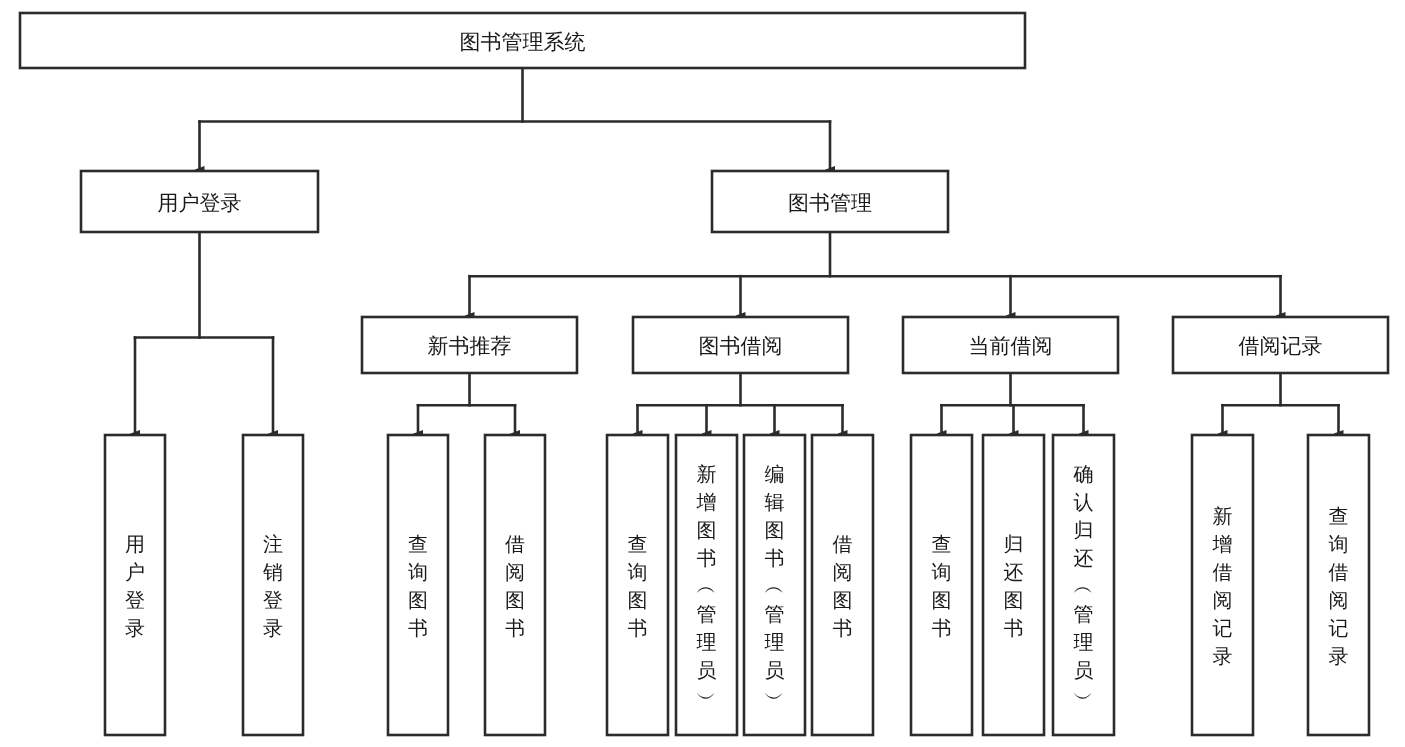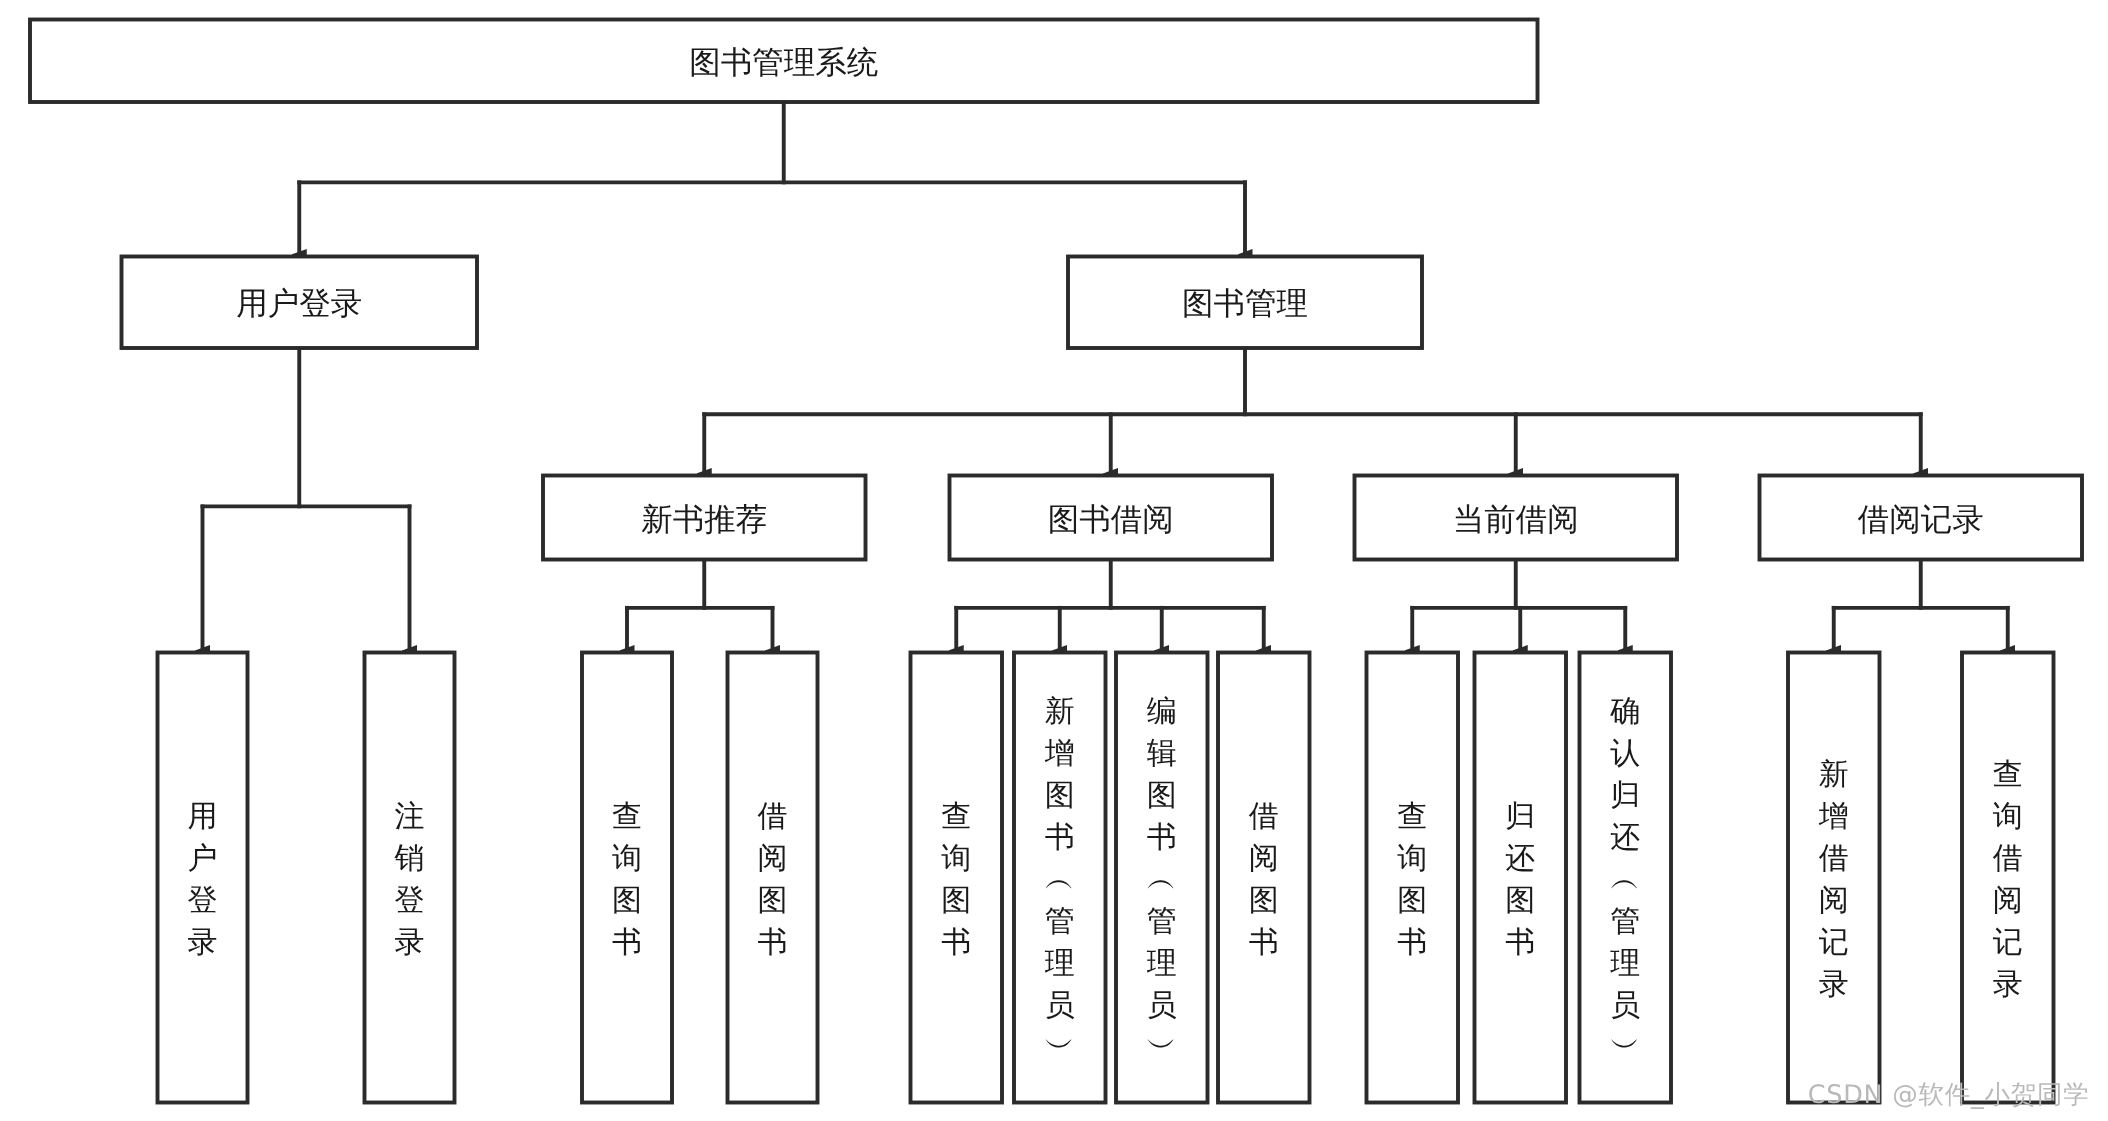--- a/index.html
+++ b/index.html
@@ -187,15 +187,14 @@
           <rect class="node-box" x="1192" y="435" width="61" height="300"></rect>
           <text class="node-label-v" x="1222.5" y="522.84"><tspan x="1222.5" dy="0">新</tspan><tspan x="1222.5" dy="28">增</tspan><tspan x="1222.5" dy="28">借</tspan><tspan x="1222.5" dy="28">阅</tspan><tspan x="1222.5" dy="28">记</tspan><tspan x="1222.5" dy="28">录</tspan></text>
         </g>
         <g>
           <rect class="node-box" x="1308" y="435" width="61" height="300"></rect>
           <text class="node-label-v" x="1338.5" y="522.84"><tspan x="1338.5" dy="0">查</tspan><tspan x="1338.5" dy="28">询</tspan><tspan x="1338.5" dy="28">借</tspan><tspan x="1338.5" dy="28">阅</tspan><tspan x="1338.5" dy="28">记</tspan><tspan x="1338.5" dy="28">录</tspan></text>
         </g>
       </g>
   </svg>
 
-  <div class="watermark-text">CSDN @软件_小贺同学</div>
 
 </div>
 
 </body></html>

